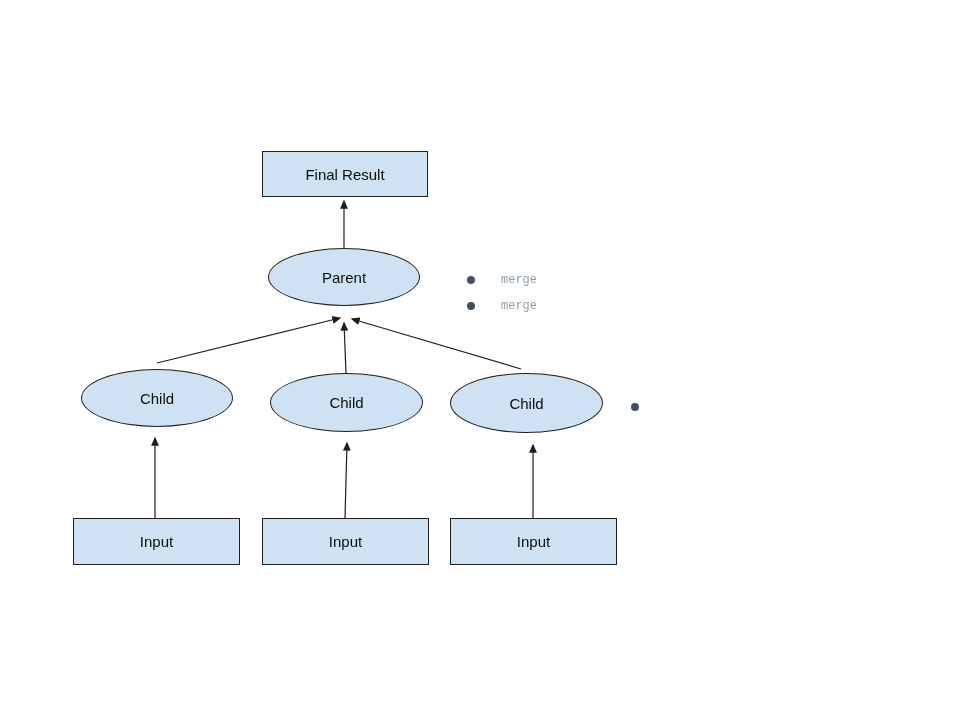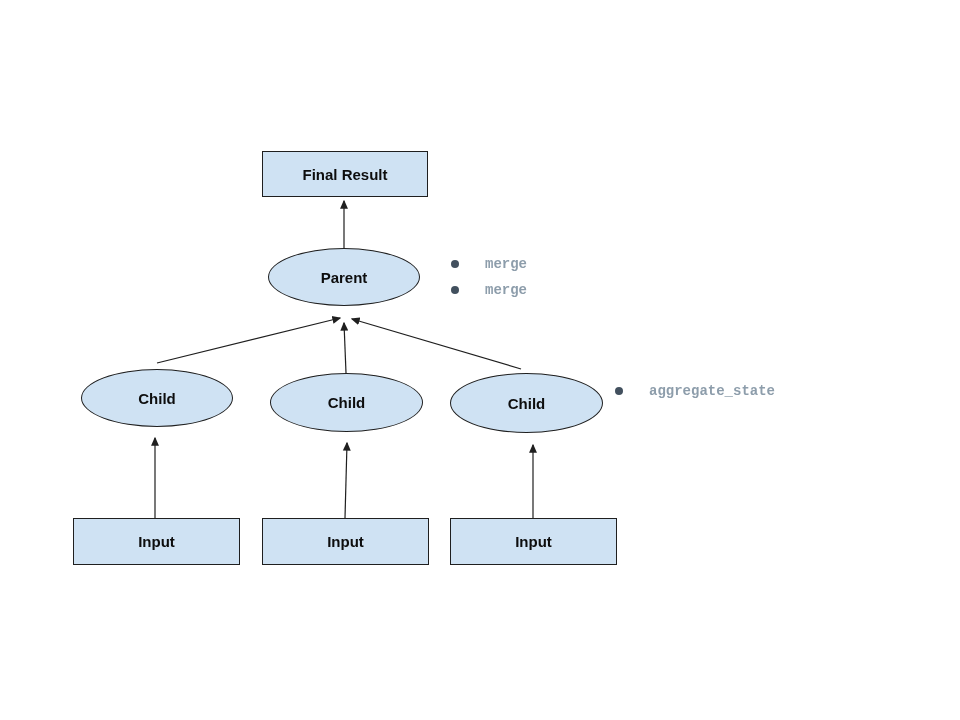--- a/index.html
+++ b/index.html
@@ -7,21 +7,20 @@
     padding: 0;
     background: #ffffff;
   }
   .canvas {
     position: relative;
     width: 960px;
     height: 649px;
     background: var(--background, #ffffff);
     font-family: "Liberation Sans", sans-serif;
     overflow: hidden;
-    font-weight: bold;
   }
   .connectors {
     position: absolute;
     left: 0;
     top: 0;
     width: 960px;
     height: 720px;
     pointer-events: none;
   }
   .node {
@@ -41,25 +40,25 @@
   .node-parent       { left: 268px; top: 248px; width: 152px; height: 58px; }
   .node-child-left   { left:  81px; top: 369px; width: 152px; height: 58px; }
   .node-child-middle { left: 270px; top: 373px; width: 153px; height: 59px; }
   .node-child-right  { left: 450px; top: 373px; width: 153px; height: 60px; }
   .node-input-left   { left:  73px; top: 518px; width: 167px; height: 47px; }
   .node-input-middle { left: 262px; top: 518px; width: 167px; height: 47px; }
   .node-input-right  { left: 450px; top: 518px; width: 167px; height: 47px; }
 
   .method-list {
     position: absolute;
-    margin: 0;
+    margin: 16px;
     padding: 0;
     list-style: none;
     font-family: "Liberation Mono", monospace;
-    font-size: 14px;
+    font-size: 12px;
     color: var(--code-text, #8d9dab);
   }
   .list-parent { left: 451px; top: 251px; }
   .list-child  { left: 615px; top: 378px; }
   .method-list li {
     display: flex;
     align-items: center;
     height: 26px;
     white-space: pre;
   }
@@ -120,21 +119,20 @@
     <span>Child</span>
   </div>
 
   <div class="node ellipse node-child-right">
     <span>Child</span>
   </div>
 
   <ul class="method-list list-child">
     <li>
       <span class="bullet-dot"></span>
-      <span>aggregate_state</span>
     </li>
   </ul>
 
   <div class="node node-input-left">
     <span>Input</span>
   </div>
 
   <div class="node node-input-middle">
     <span>Input</span>
   </div>

